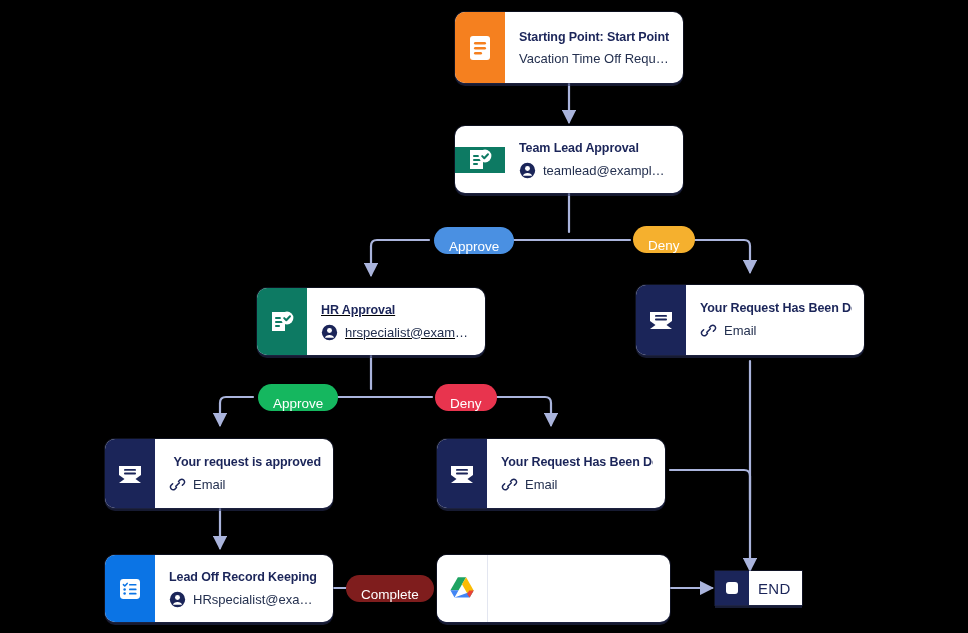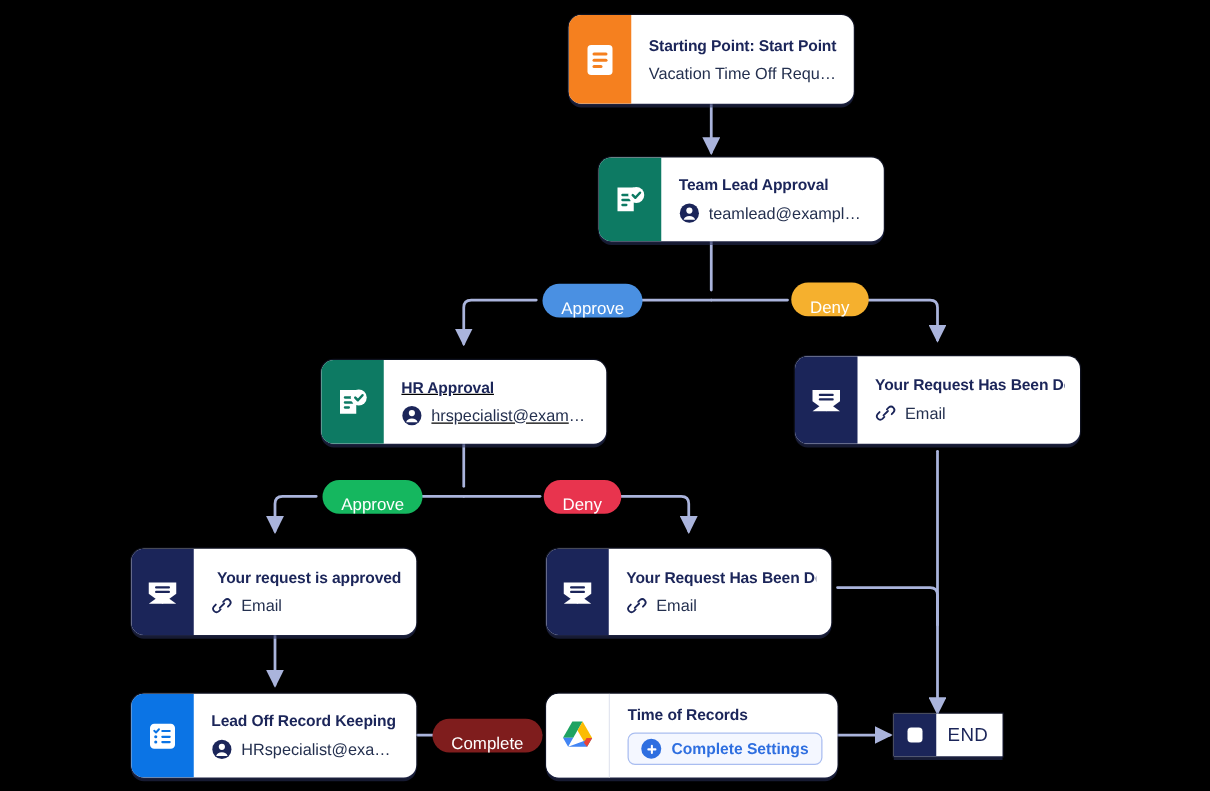--- a/index.html
+++ b/index.html
@@ -214,21 +214,21 @@
       </svg>
     </div>
     <div class="node-body">
       <div class="node-title">Starting Point: Start Point</div>
       <div class="node-sub">
         <span class="node-sub-text">Vacation Time Off Request...</span>
       </div>
     </div>
   </div>
 
-  <div class="node" style="left:479px; top:126px; width:228px; height:67px;">
+  <div class="node" style="left:455px; top:126px; width:228px; height:67px;align-items:center;">
     <div class="node-icon ic-green">
       <svg width="26" height="26" viewBox="0 0 26 26" xmlns="http://www.w3.org/2000/svg">
         <path d="M3 3 h13 v19 h-13 z" fill="#ffffff"></path>
         <rect x="6" y="8" width="8" height="1.9" rx="0.9" fill="#0d7a63"></rect>
         <rect x="6" y="12" width="8" height="1.9" rx="0.9" fill="#0d7a63"></rect>
         <rect x="6" y="16" width="5" height="1.9" rx="0.9" fill="#0d7a63"></rect>
         <circle cx="18" cy="9" r="6.4" fill="#ffffff"></circle>
         <path d="M15.2 9.1 L17.3 11.2 L21 7.2" stroke="#0d7a63" stroke-width="2" fill="none" stroke-linecap="round" stroke-linejoin="round"></path>
       </svg>
     </div>
@@ -374,32 +374,20 @@
 
   <div class="node" style="left:437px; top:555px; width:233px; height:67px;">
     <div class="node-icon ic-white">
       <svg width="30" height="27" viewBox="0 0 30 27" xmlns="http://www.w3.org/2000/svg">
         <path d="M10.9 2.2 L19.1 2.2 L11.6 15.2 L3.4 15.2 Z" fill="#1ea362"></path>
         <path d="M19.1 2.2 L26.7 15.4 L22.6 22.4 L15 9.3 Z" fill="#fbbc04"></path>
         <path d="M3.4 15.2 L11.6 15.2 L7.5 22.4 L26.7 15.4 L22.6 22.4 L7.5 22.4 Z" fill="#4285f4"></path>
         <path d="M22.6 22.4 L26.7 15.4 L22.2 15.4 L20.1 19.1 Z" fill="#ea4335"></path>
       </svg>
     </div>
-    <div class="node-body">
-      <div class="node-title">Time of Records</div>
-      <div class="cs-btn">
-        <span class="plus-circle">
-          <svg width="11" height="11" viewBox="0 0 12 12" xmlns="http://www.w3.org/2000/svg">
-            <rect x="5.1" y="2" width="1.8" height="8" rx="0.9" fill="#ffffff"></rect>
-            <rect x="2" y="5.1" width="8" height="1.8" rx="0.9" fill="#ffffff"></rect>
-          </svg>
-        </span>
-        <span>Complete Settings</span>
-      </div>
-    </div>
   </div>
 
   <div class="badge b-blue" style="left:434px; top:227px;">
     <span>Approve</span>
   </div>
 
   <div class="badge b-orange" style="left:633px; top:226px;">
     <span>Deny</span>
   </div>
 

